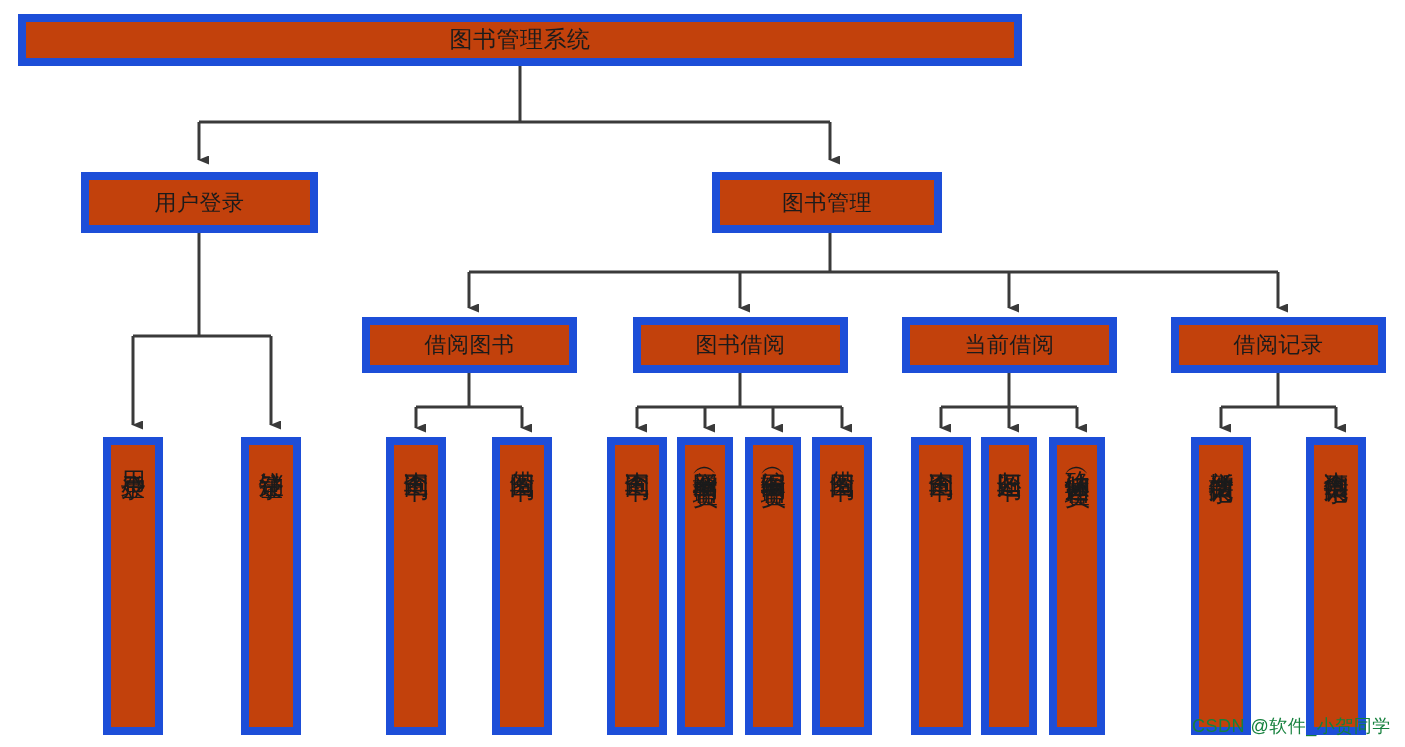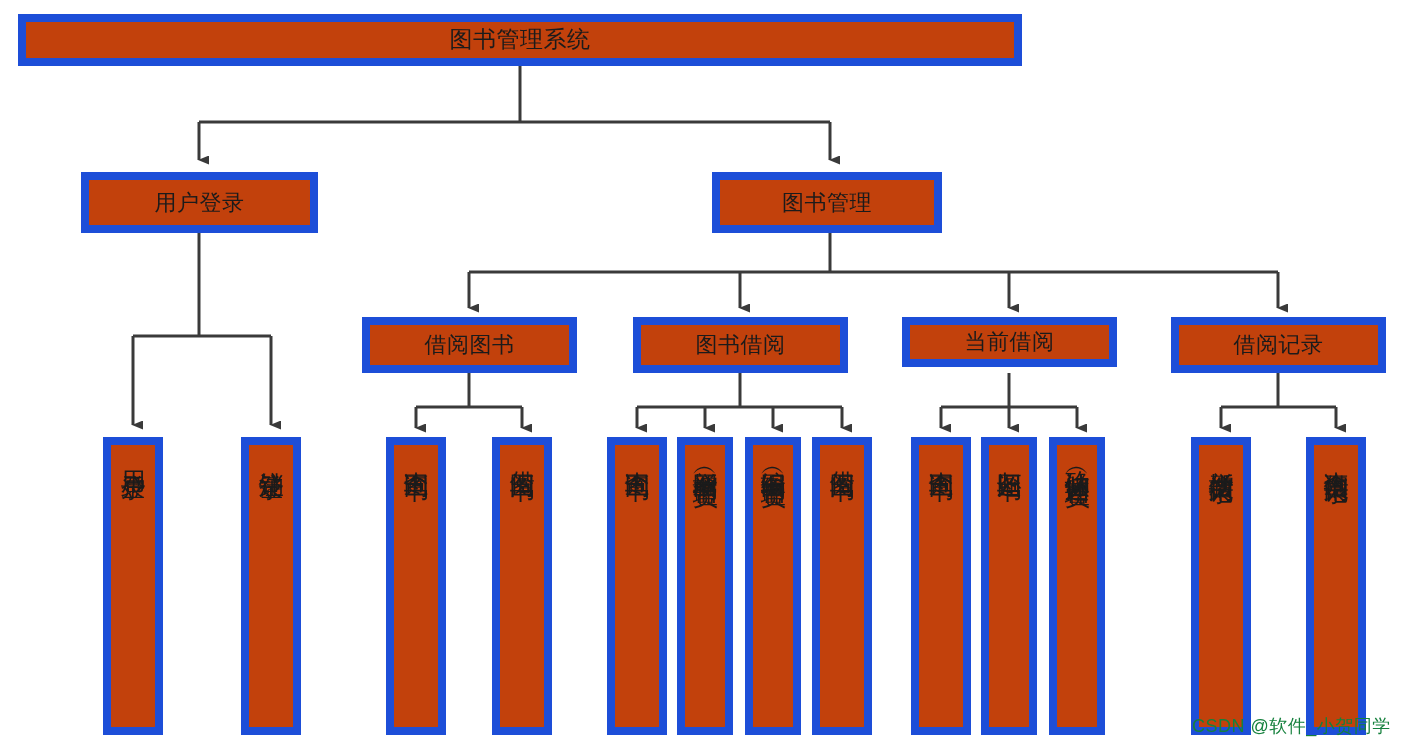--- a/index.html
+++ b/index.html
@@ -138,21 +138,21 @@
   <div class="node horiz" style="left:712px; top:172px; width:230px; height:61px;">
     <span class="label">图书管理</span>
   </div>
 
   <div class="node horiz" style="left:362px; top:317px; width:215px; height:56px;">
     <span class="label">借阅图书</span>
   </div>
   <div class="node horiz" style="left:633px; top:317px; width:215px; height:56px;">
     <span class="label">图书借阅</span>
   </div>
-  <div class="node horiz" style="left:902px; top:317px; width:215px; height:50px;">
+  <div class="node horiz" style="left:902px; top:317px; width:215px; height:56px;">
     <span class="label">当前借阅</span>
   </div>
   <div class="node horiz" style="left:1171px; top:317px; width:215px; height:56px;justify-content:center;">
     <span class="label">借阅记录</span>
   </div>
 
   <div class="node vert" style="left:103px; top:437px; width:60px; height:298px;">
     <span class="label">用户登录</span>
   </div>
   <div class="node vert" style="left:241px; top:437px; width:60px; height:298px;">

